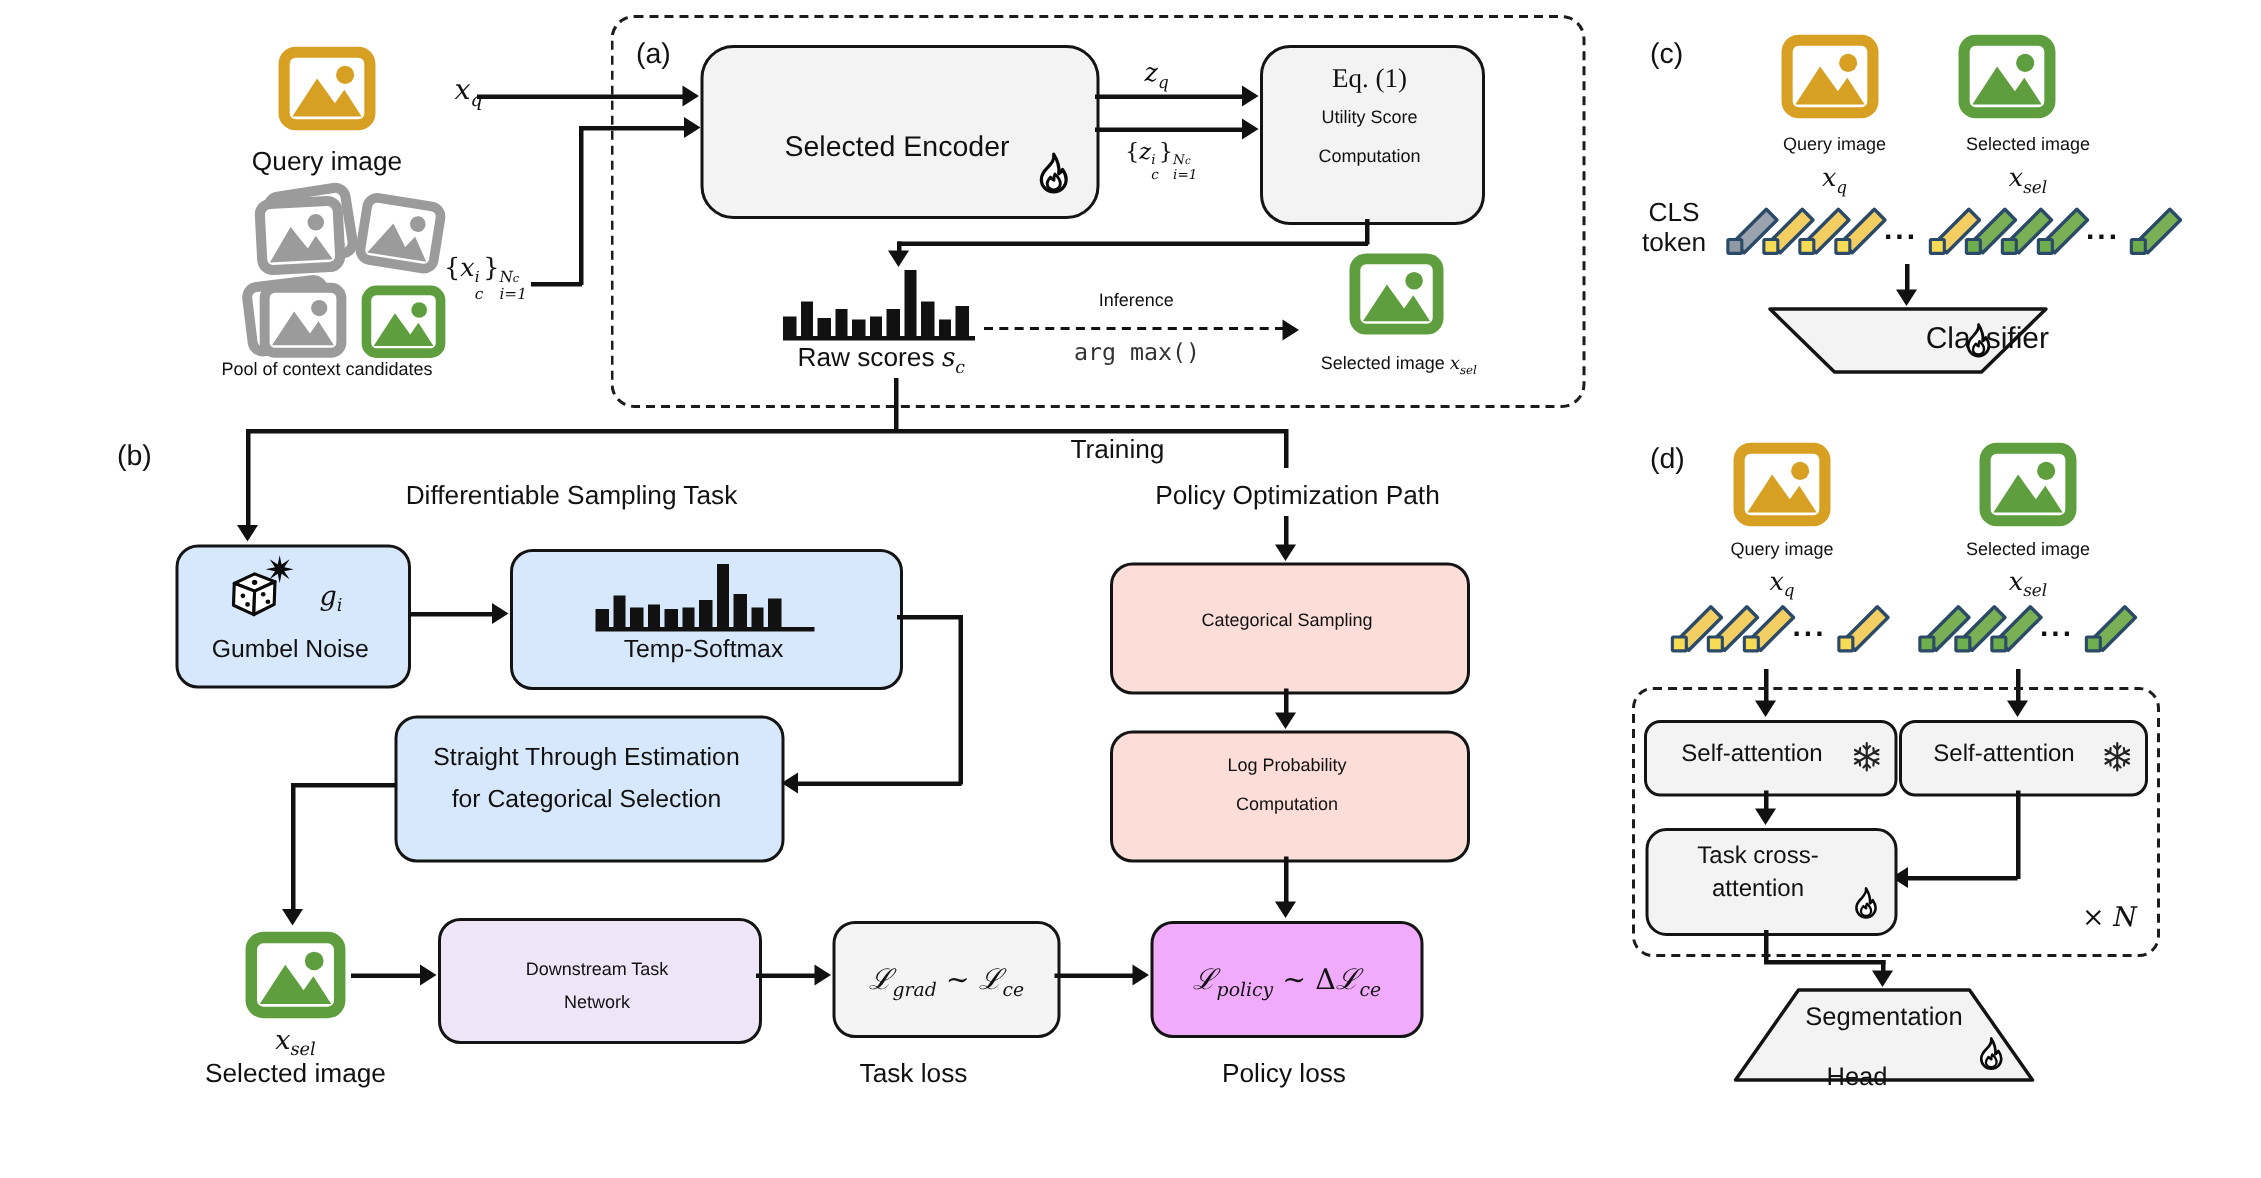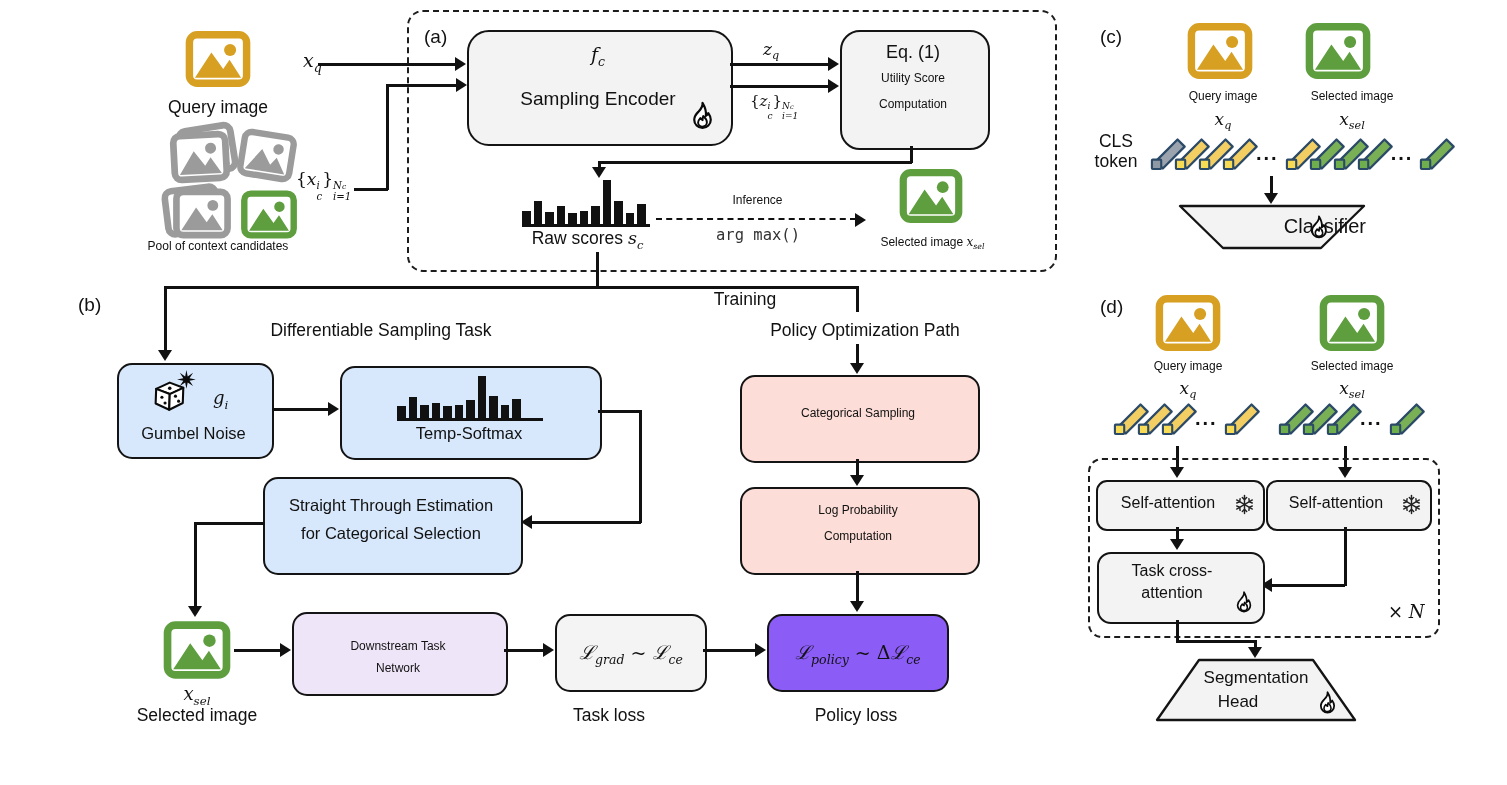--- a/index.html
+++ b/index.html
@@ -132,41 +132,40 @@
 
   <div class="hl ar-r" style="left:318px;top:63px;width:138px"></div>
   <div class="hl" style="left:354px;top:188px;width:34px"></div>
   <div class="vl" style="left:386px;top:85px;height:105px"></div>
   <div class="hl ar-r" style="left:386px;top:84px;width:71px"></div>
 
   <div class="dashbox" style="left:407px;top:10px;width:646px;height:258px"></div>
   <div class="tag" style="left:424px;top:26px">(a)</div>
 
   <div class="bx" style="left:467px;top:30px;width:262px;height:112px;border-radius:22px"></div>
-  <div class="lbl m ctr" style="left:467px;top:44px;width:262px;font-size:19px"><span>f</span><sub>c</sub></div>
-  <div class="lbl ctr" style="left:467px;top:88px;width:262px;font-size:19px">Sampling Encoder</div>
+  <div class="lbl ctr" style="left:467px;top:88px;width:262px;font-size:19px">Selected Encoder</div>
   <svg class="icon" style="left:687px;top:100px" width="31" height="31">
       <use href="#flame"></use>
     </svg>
 
   <div class="hl ar-r" style="left:730px;top:63px;width:99px"></div>
   <div class="hl ar-r" style="left:730px;top:85px;width:99px"></div>
   <div class="lbl m" style="left:763px;top:40px;font-size:17px"><span>z</span><sub>q</sub></div>
   <div class="lbl m" style="left:750px;top:93px;font-size:15px">
     <span class="br">{</span><span>z</span><span class="ss">
         <span>i</span>
         <span>c</span>
       </span><span class="br">}</span><span class="ss">
         <span><span>N</span><span class="dd">c</span></span>
         <span>i=1</span>
       </span>
   </div>
 
   <div class="bx" style="left:840px;top:30px;width:146px;height:116px;border-radius:20px"></div>
-  <div class="lbl ctr" style="left:840px;top:42px;width:146px;font-family:Liberation Sans, sans-serif;font-size:18px">Eq. (1)</div>
+  <div class="lbl ctr" style="left:840px;top:42px;width:146px;font-family:Liberation Serif, serif;font-size:18px">Eq. (1)</div>
   <div class="lbl ctr" style="left:840px;top:72px;width:146px">Utility Score</div>
   <div class="lbl ctr" style="left:840px;top:98px;width:146px">Computation</div>
 
   <div class="vl" style="left:910px;top:146px;height:17px"></div>
   <div class="hl" style="left:598px;top:161px;width:314px"></div>
   <div class="vl ar-d" style="left:598px;top:161px;height:7px"></div>
 
   <div class="hist" style="left:522px;top:180px;width:128px;height:44px">
       <div class="hbar" style="height: 30%;"></div>
       <div class="hbar" style="height: 52%;"></div>
@@ -268,21 +267,21 @@
 
   <div class="hl ar-r" style="left:504px;top:649px;width:40px"></div>
 
   <div class="bx" style="left:555px;top:614px;width:148px;height:74px;background:#F4F4F4;display:flex;align-items:center;justify-content:center">
     <span class="m" style="font-size:19px"><span>ℒ</span><sub>grad</sub> <span class="br">~</span> <span class="br"></span><span>ℒ</span><sub>ce</sub></span>
   </div>
   <div class="lbl ctr" style="left:544px;top:705px;width:130px;font-size:17.5px">Task loss</div>
 
   <div class="hl ar-r" style="left:703px;top:649px;width:53px"></div>
 
-  <div class="bx" style="left:767px;top:614px;width:178px;height:74px;background:#8b5cf6;display:flex;align-items:center;justify-content:center">
+  <div class="bx" style="left:767px;top:614px;width:178px;height:74px;background:#f0abfc;display:flex;align-items:center;justify-content:center">
     <span class="m" style="font-size:19px"><span>ℒ</span><sub>policy</sub> <span class="br">~</span> <span class="br">Δ</span><span>ℒ</span><sub>ce</sub></span>
   </div>
   <div class="lbl ctr" style="left:791px;top:705px;width:130px;font-size:17.5px">Policy loss</div>
 
   <div class="panel" style="left:1085px;top:12px;width:362px;height:254px;background:#EAE2F3;z-index:-2"></div>
   <div class="tag" style="left:1100px;top:26px">(c)</div>
 
   <svg class="icon" style="left:1186px;top:18px;color:#D7A022" width="68" height="66">
       <use href="#imgicon"></use>
     </svg>
@@ -417,19 +416,19 @@
 
   <div class="vl" style="left:1176px;top:620px;height:22px"></div>
   <div class="hl" style="left:1176px;top:640px;width:81px"></div>
   <div class="vl ar-d" style="left:1254px;top:640px;height:8px"></div>
 
   <div class="abs" style="left:1155px;top:658px;width:202px;height:64px">
     <svg width="202" height="64" viewBox="0 0 202 64">
         <polygon points="44,2 158,2 200,62 2,62" fill="#F3F3F3" stroke="#141414" stroke-width="2.3" stroke-linejoin="round"></polygon>
       </svg>
     <div class="lbl" style="left:0;top:10px;width:202px;text-align:center;font-size:17px">Segmentation</div>
-    <div class="lbl" style="left:-18px;top:34px;width:202px;text-align:center;font-size:17px">Head</div>
+    <div class="lbl" style="left:-18px;top:50px;width:202px;text-align:center;font-size:17px">Head</div>
     <svg class="icon" style="left:160px;top:32px" width="25" height="25">
         <use href="#flame"></use>
       </svg>
   </div>
 
 </div>
 
 </body></html>

